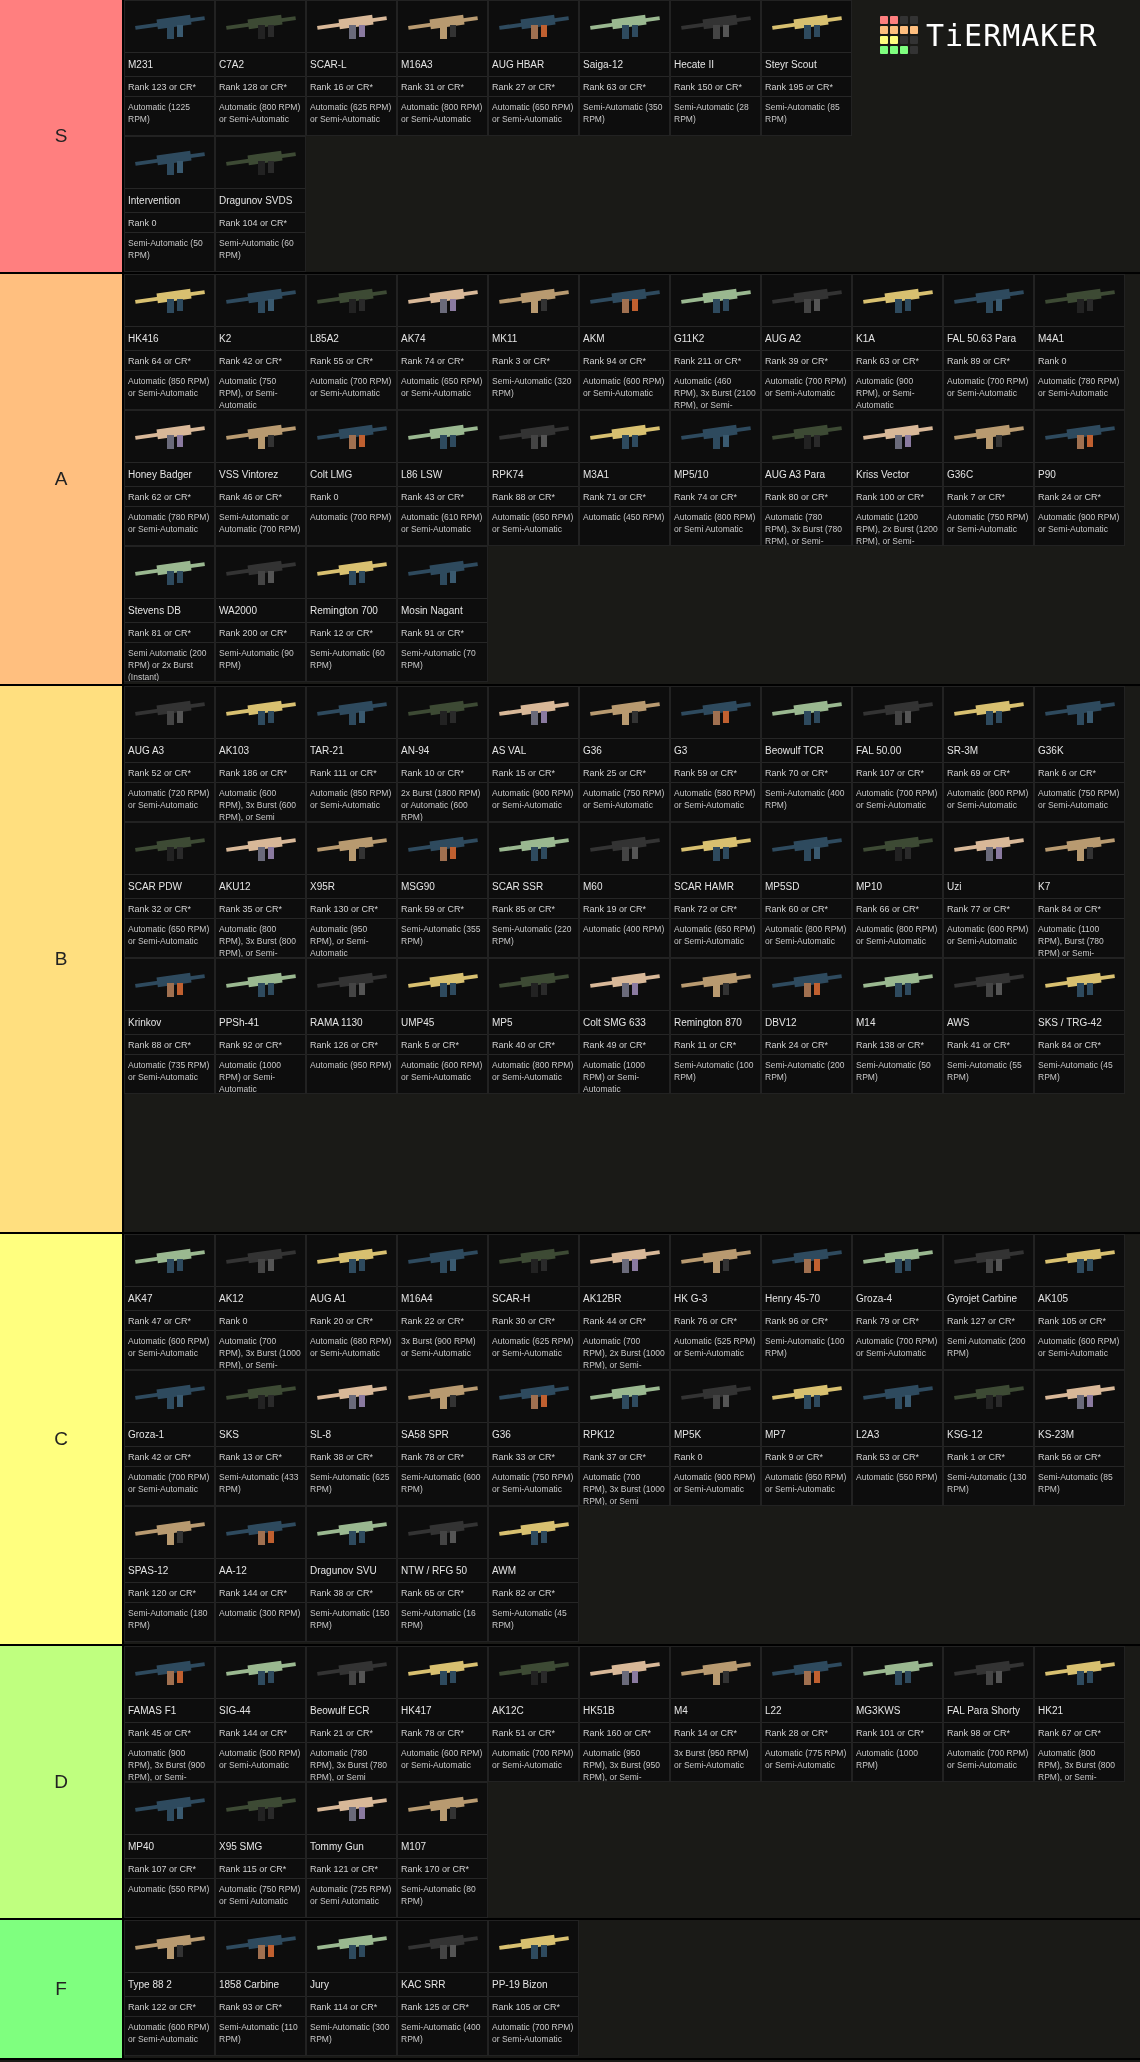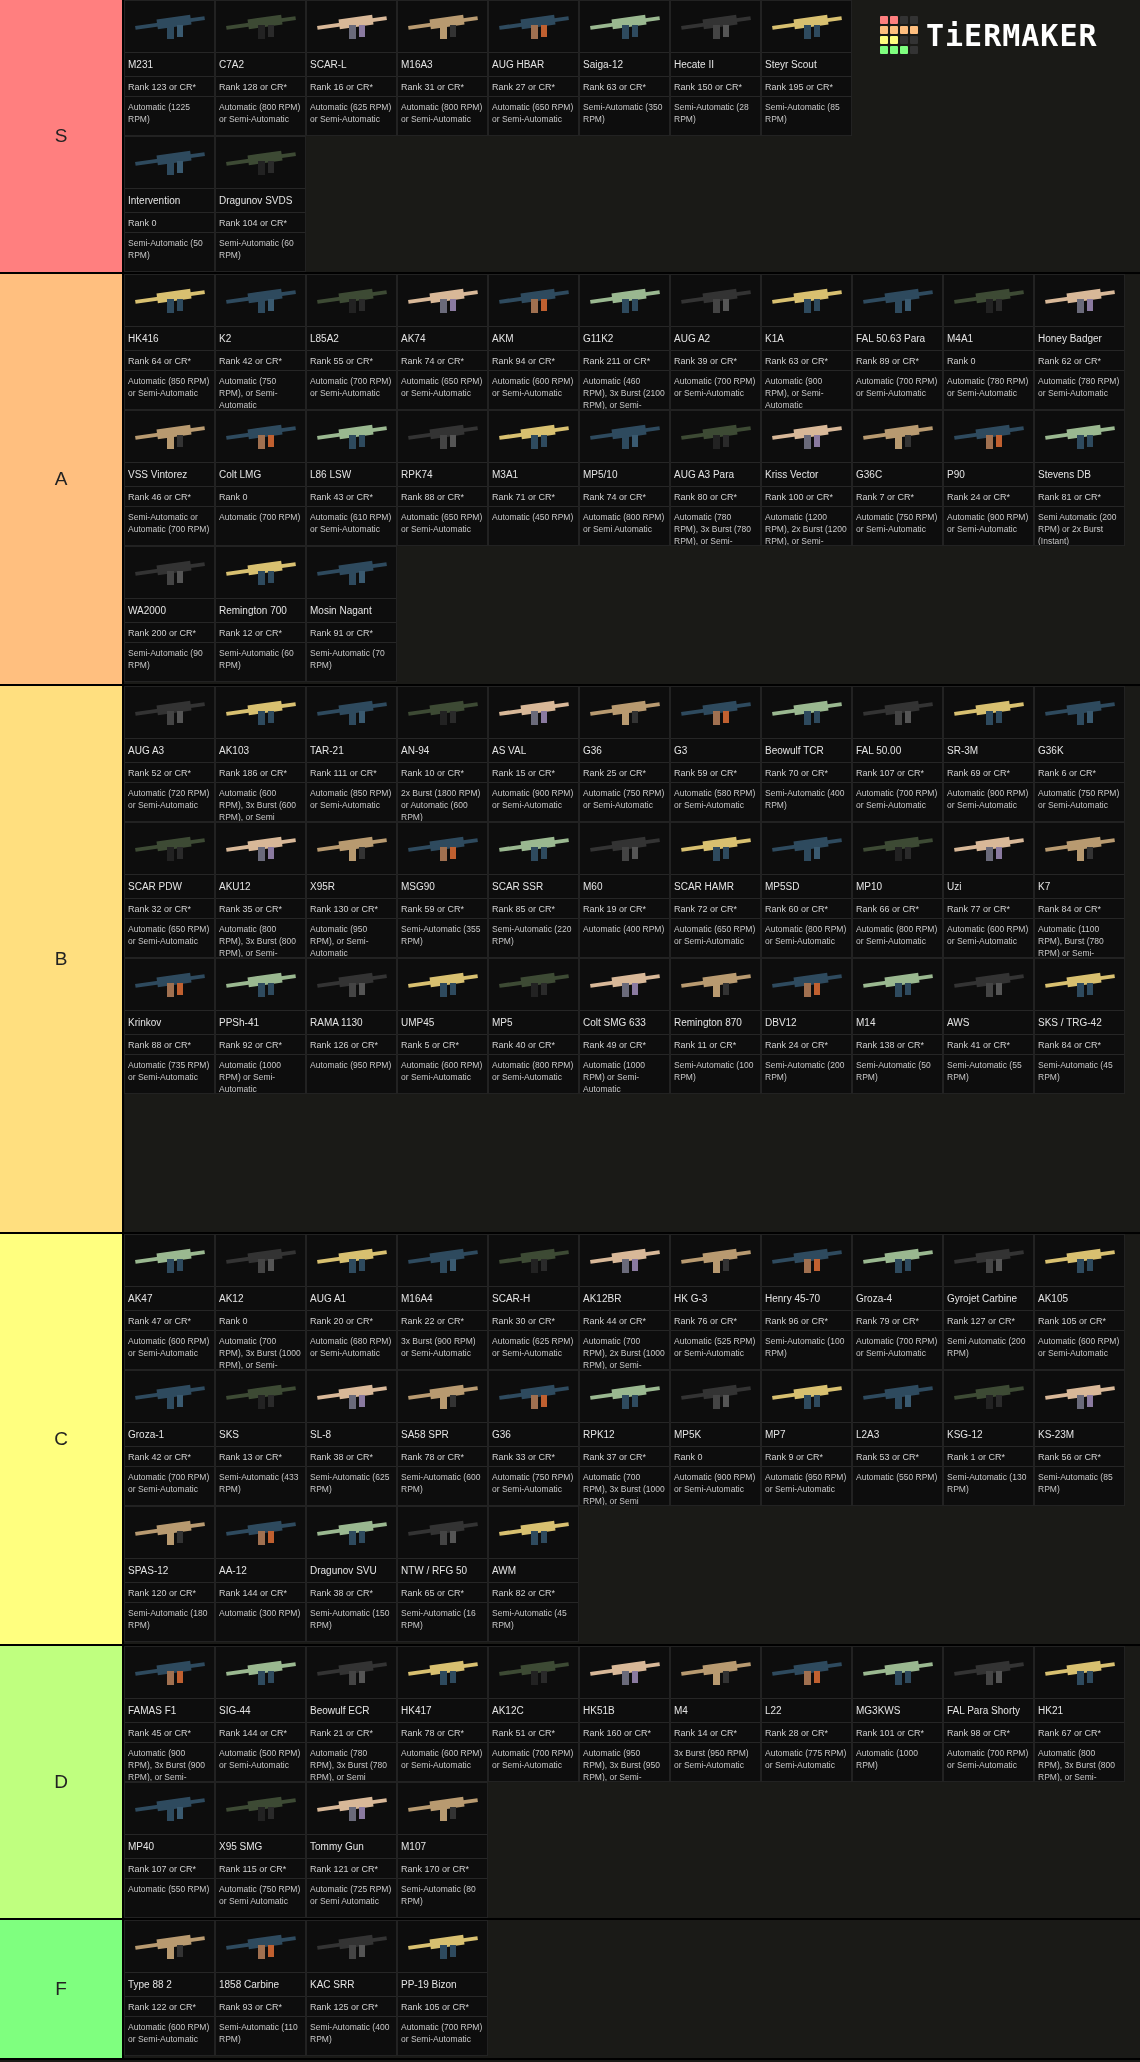--- a/index.html
+++ b/index.html
@@ -16,21 +16,21 @@
   .gun .barrel { position: absolute; left: 0; top: 9px; width: 70px; height: 4px; background: var(--c1); transform: rotate(-8deg); }
   .gun .body { position: absolute; left: 22px; top: 5px; width: 34px; height: 10px; background: var(--c1); transform: rotate(-8deg); }
   .gun .grip { position: absolute; left: 32px; top: 13px; width: 7px; height: 14px; background: var(--c2); }
   .gun .mag { position: absolute; left: 42px; top: 13px; width: 6px; height: 12px; background: var(--c3); }
   .card .name { height: 24px; line-height: 24px; font-size: 10px; padding: 0 3px; border-bottom: 1px solid #262626; white-space: nowrap; overflow: hidden; color: #e4e4e4; }
   .card .rank { height: 20px; line-height: 20px; font-size: 9px; padding: 0 3px; border-bottom: 1px solid #262626; white-space: nowrap; overflow: hidden; color: #d0d0d0; }
   .card .fire { flex: 1; font-size: 8.5px; line-height: 12px; padding: 4px 3px; color: #c8c8c8; overflow: hidden; }
   .logo { position: absolute; left: 880px; top: 16px; display: flex; align-items: center; gap: 8px; }
   .logo-grid { display: grid; grid-template-columns: repeat(4, 8px); grid-gap: 2px; }
   .logo-grid span { width: 8px; height: 8px; border-radius: 1px; }
-  .logo-text { font-family: "DejaVu Sans Mono", monospace; font-weight: bold; font-size: 30px; color: #fff; letter-spacing: 1px; }
+  .logo-text { font-family: "DejaVu Sans Mono", monospace; font-weight: normal; font-size: 30px; color: #fff; letter-spacing: 1px; }
 </style>
 </head>
 <body>
 
 <div class="tier-list" id="tier-list">
     <div class="tier-row" style="height: 274px;">
       <div class="tier-label" style="background: rgb(255, 127, 127);">S</div>
       <div class="tier-items" style="padding-right: 260px;">
         <div class="card">
           <div class="img">
@@ -214,20 +214,33 @@
               <div class="grip"></div>
               <div class="mag"></div>
             </div>
           </div>
           <div class="name">AK74</div>
           <div class="rank">Rank 74 or CR*</div>
           <div class="fire">Automatic (650 RPM) or Semi-Automatic</div>
         </div>
         <div class="card">
           <div class="img">
+            <div class="gun" style="--c1: #b89a70; --c2: #b89a70; --c3: #333;">
+              <div class="barrel"></div>
+              <div class="body"></div>
+              <div class="grip"></div>
+              <div class="mag"></div>
+            </div>
+          </div>
+          <div class="name">MK11</div>
+          <div class="rank">Rank 3 or CR*</div>
+          <div class="fire">Semi-Automatic (320 RPM)</div>
+        </div>
+        <div class="card">
+          <div class="img">
             <div class="gun" style="--c1: #2e4a5e; --c2: #a07050; --c3: #c06030;">
               <div class="barrel"></div>
               <div class="body"></div>
               <div class="grip"></div>
               <div class="mag"></div>
             </div>
           </div>
           <div class="name">AKM</div>
           <div class="rank">Rank 94 or CR*</div>
           <div class="fire">Automatic (600 RPM) or Semi-Automatic</div>
@@ -1505,20 +1518,33 @@
             <div class="gun" style="--c1: #2e4a5e; --c2: #a07050; --c3: #c06030;">
               <div class="barrel"></div>
               <div class="body"></div>
               <div class="grip"></div>
               <div class="mag"></div>
             </div>
           </div>
           <div class="name">1858 Carbine</div>
           <div class="rank">Rank 93 or CR*</div>
           <div class="fire">Semi-Automatic (110 RPM)</div>
+        </div>
+        <div class="card">
+          <div class="img">
+            <div class="gun" style="--c1: #9ab890; --c2: #2e4a5e; --c3: #2e4a5e;">
+              <div class="barrel"></div>
+              <div class="body"></div>
+              <div class="grip"></div>
+              <div class="mag"></div>
+            </div>
+          </div>
+          <div class="name">Jury</div>
+          <div class="rank">Rank 114 or CR*</div>
+          <div class="fire">Semi-Automatic (300 RPM)</div>
         </div>
         <div class="card">
           <div class="img">
             <div class="gun" style="--c1: #333; --c2: #444; --c3: #555;">
               <div class="barrel"></div>
               <div class="body"></div>
               <div class="grip"></div>
               <div class="mag"></div>
             </div>
           </div>

